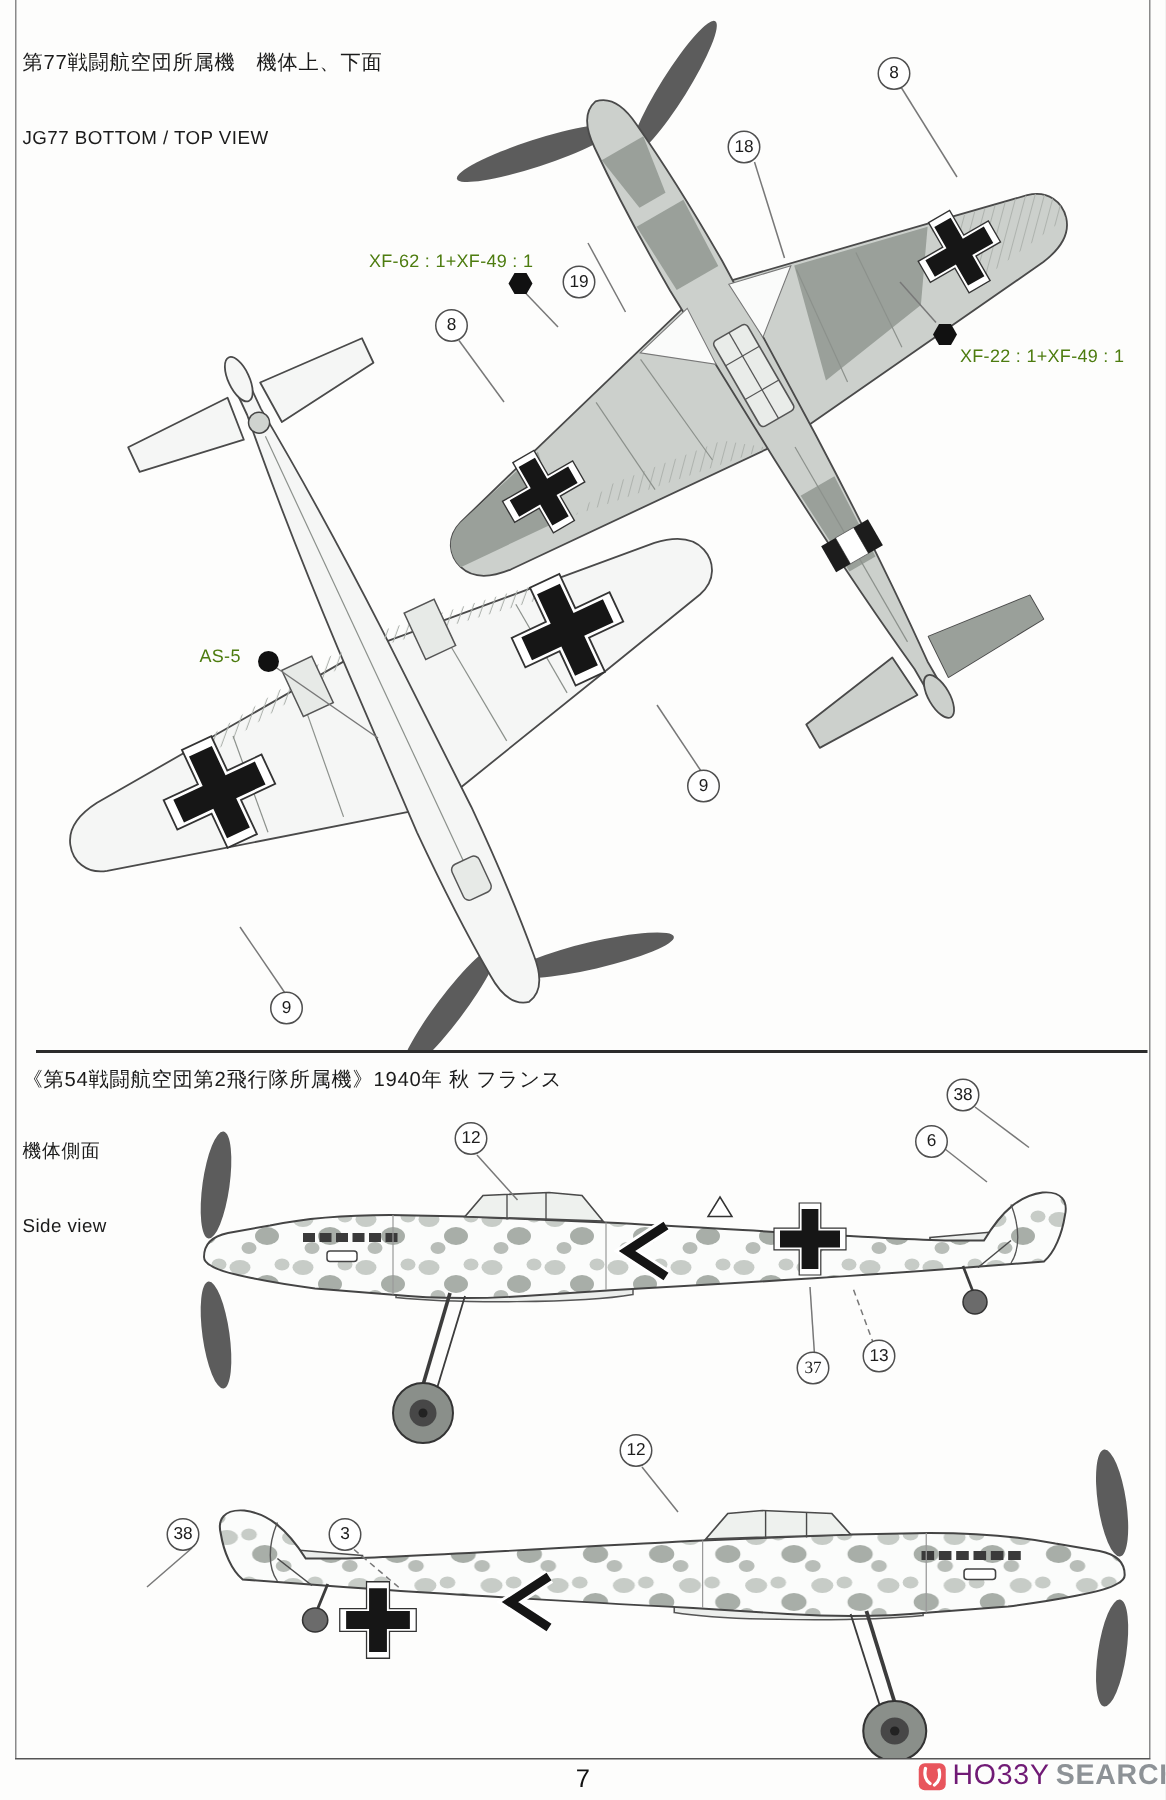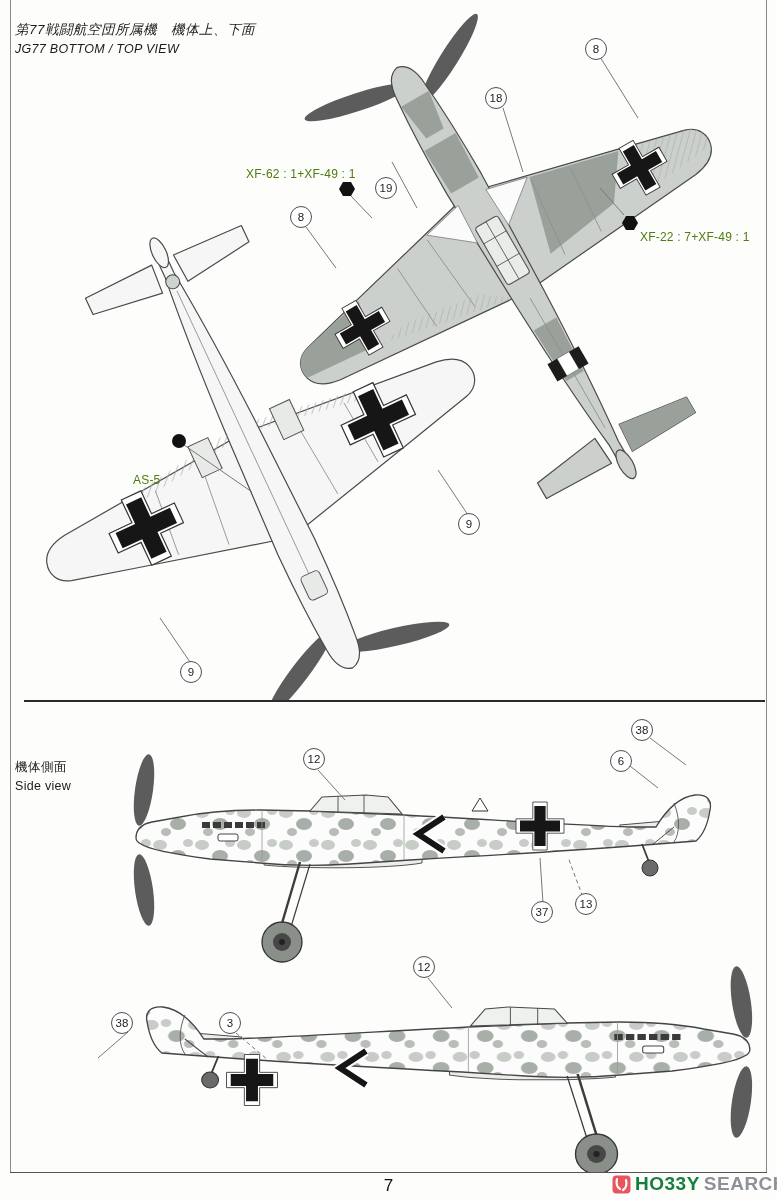--- a/index.html
+++ b/index.html
@@ -3,42 +3,42 @@
 <meta charset="utf-8">
 <style>
   html,body{margin:0;padding:0;background:#e9e9e9;}
   .page{position:relative;width:777px;height:1200px;background:#fdfdfc;
         font-family:"Liberation Sans","DejaVu Sans",sans-serif;color:#1a1a1a;overflow:hidden;}
   .vline{position:absolute;width:1px;background:#8a8a8a;}
   .hline{position:absolute;height:1px;background:#555;}
   .divider{position:absolute;height:2px;background:#2b2b2b;}
   .hdr{position:absolute;line-height:1.5;}
   .hdr .ja{font-size:13.5px;letter-spacing:.5px;}
-  .hdr .en{font-size:12.5px;letter-spacing:.3px;}
+  .hdr .en{font-size:12.5px;letter-spacing:.3px;margin-top:31px;}
   .co{position:absolute;width:22px;height:22px;box-sizing:border-box;border:1.3px solid #4f4f4f;
       border-radius:50%;background:#fff;display:flex;align-items:center;justify-content:center;
       font-size:11.5px;color:#1d1d1d;z-index:5;}
   .paint-label{position:absolute;font-size:12px;color:#4d7c0f;white-space:nowrap;z-index:5;letter-spacing:.2px;}
   .diagram{position:absolute;left:0;}
   .pageno{position:absolute;left:0;width:777px;text-align:center;top:1176px;font-size:17px;color:#111;}
   .wm{position:absolute;left:612px;top:1173px;display:flex;align-items:center;gap:4px;z-index:6;}
-  .wm .t1{font-size:19px;font-weight:bold;color:#15803d;letter-spacing:.5px;}
+  .wm .t1{font-size:19px;font-weight:normal;color:#701a75;letter-spacing:.5px;}
   .wm .t2{font-size:19px;font-weight:bold;color:#8d9296;letter-spacing:.5px;}
 </style>
 </head>
 <body>
 
 <div class="page">
 
   <div class="vline" style="left:10px;top:0;height:1172px;"></div>
   <div class="vline" style="left:766px;top:0;height:1172px;"></div>
   <div class="hline" style="left:10px;top:1172px;width:757px;"></div>
   <div class="divider" style="left:24px;top:700px;width:741px;"></div>
 
-  <div class="hdr" style="left:15px;top:20px;font-style:italic;">
+  <div class="hdr" style="left:15px;top:32px;">
     <div class="ja">第77戦闘航空団所属機　機体上、下面</div>
     <div class="en">JG77 BOTTOM / TOP VIEW</div>
   </div>
 
   <svg class="diagram" style="top:0;" width="777" height="700" viewBox="0 0 777 700">
     <defs>
       <pattern id="hatch" width="6" height="6" patternUnits="userSpaceOnUse" patternTransform="rotate(45)">
         <line x1="0" y1="0" x2="0" y2="6" stroke="#aeb3ae" stroke-width="1.4"></line>
       </pattern>
       <g id="afPlan" stroke="#4a4a4a" stroke-width="1.2" stroke-linejoin="round">
@@ -123,31 +123,32 @@
       <line x1="184" y1="445" x2="252" y2="492"></line>
       <line x1="468" y1="515" x2="438" y2="470"></line>
       <line x1="190" y1="662" x2="160" y2="618"></line>
     </g>
     <polygon points="355,189 351,196 343,196 339,189 343,182 351,182" fill="#111"></polygon>
     <polygon points="638,223 634,230 626,230 622,223 626,216 634,216" fill="#111"></polygon>
     <circle cx="179" cy="441" r="7" fill="#111"></circle>
   </svg>
 
   <div class="paint-label" style="left:246px;top:167px;">XF-62 : 1+XF-49 : 1</div>
-  <div class="paint-label" style="left:640px;top:230px;">XF-22 : 7+XF-49 : 1</div>
-  <div class="paint-label" style="left:133px;top:430px;margin-top:43px;">AS-5</div>
+  <div class="paint-label" style="left:640px;top:230px;">XF-22 : 1+XF-49 : 1</div>
+  <div class="paint-label" style="left:133px;top:430px;">AS-5</div>
 
   <div class="co" style="left:585px;top:38px;">8</div>
   <div class="co" style="left:485px;top:87px;">18</div>
   <div class="co" style="left:375px;top:141px;margin-top:36px;">19</div>
   <div class="co" style="left:290px;top:206px;">8</div>
   <div class="co" style="left:458px;top:513px;">9</div>
   <div class="co" style="left:180px;top:661px;">9</div>
 
   <div class="hdr" style="left:15px;top:710px;">
+    <div class="ja">《第54戦闘航空団第2飛行隊所属機》1940年 秋 フランス</div>
   </div>
   <div class="hdr" style="left:15px;top:758px;">
     <div class="ja" style="font-size:12.5px;">機体側面</div>
     <div class="en">Side view</div>
   </div>
 
   <svg class="diagram" style="top:700px;" width="777" height="472" viewBox="0 700 777 472">
     <defs>
       <pattern id="mot" width="42" height="32" patternUnits="userSpaceOnUse">
         <ellipse cx="8" cy="7" rx="7" ry="5" fill="#c7ccc7"></ellipse>
@@ -213,21 +214,21 @@
       <line x1="585" y1="903" x2="568" y2="857" stroke-dasharray="4 3"></line>
       <line x1="428" y1="978" x2="452" y2="1008"></line>
       <line x1="128" y1="1032" x2="98" y2="1058"></line>
       <line x1="236" y1="1033" x2="268" y2="1060" stroke-dasharray="4 3"></line>
     </g>
   </svg>
 
   <div class="co" style="left:303px;top:748px;">12</div>
   <div class="co" style="left:631px;top:719px;">38</div>
   <div class="co" style="left:610px;top:750px;">6</div>
-  <div class="co" style="left:531px;top:901px;">37</div>
+  <div class="co" style="left:531px;top:901px;font-family:Liberation Serif, serif;">37</div>
   <div class="co" style="left:575px;top:893px;">13</div>
   <div class="co" style="left:413px;top:956px;">12</div>
   <div class="co" style="left:111px;top:1012px;">38</div>
   <div class="co" style="left:219px;top:1012px;">3</div>
 
   <div class="pageno">7</div>
 
   <div class="wm">
     <svg width="19" height="19" viewBox="0 0 19 19">
       <rect x="0.5" y="0.5" width="18" height="18" rx="4" fill="#e8555c"></rect>

